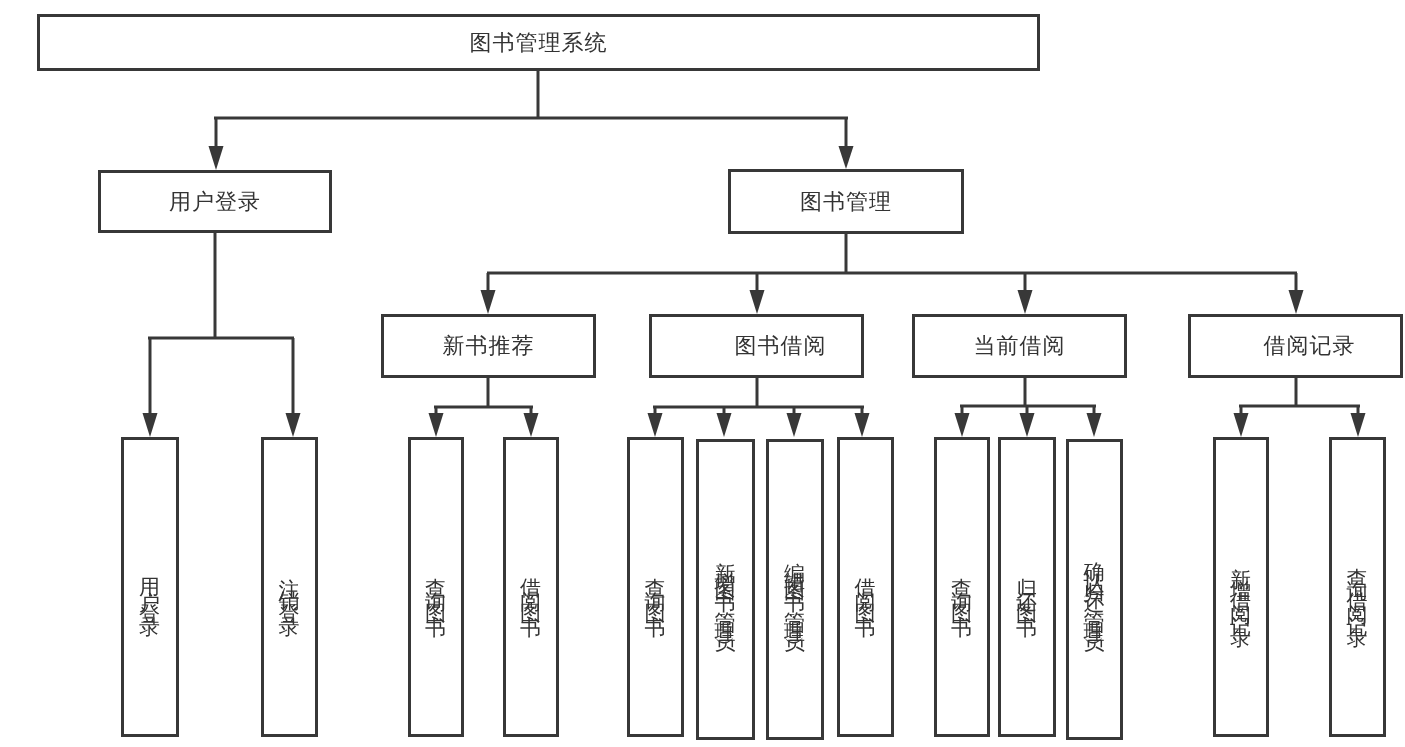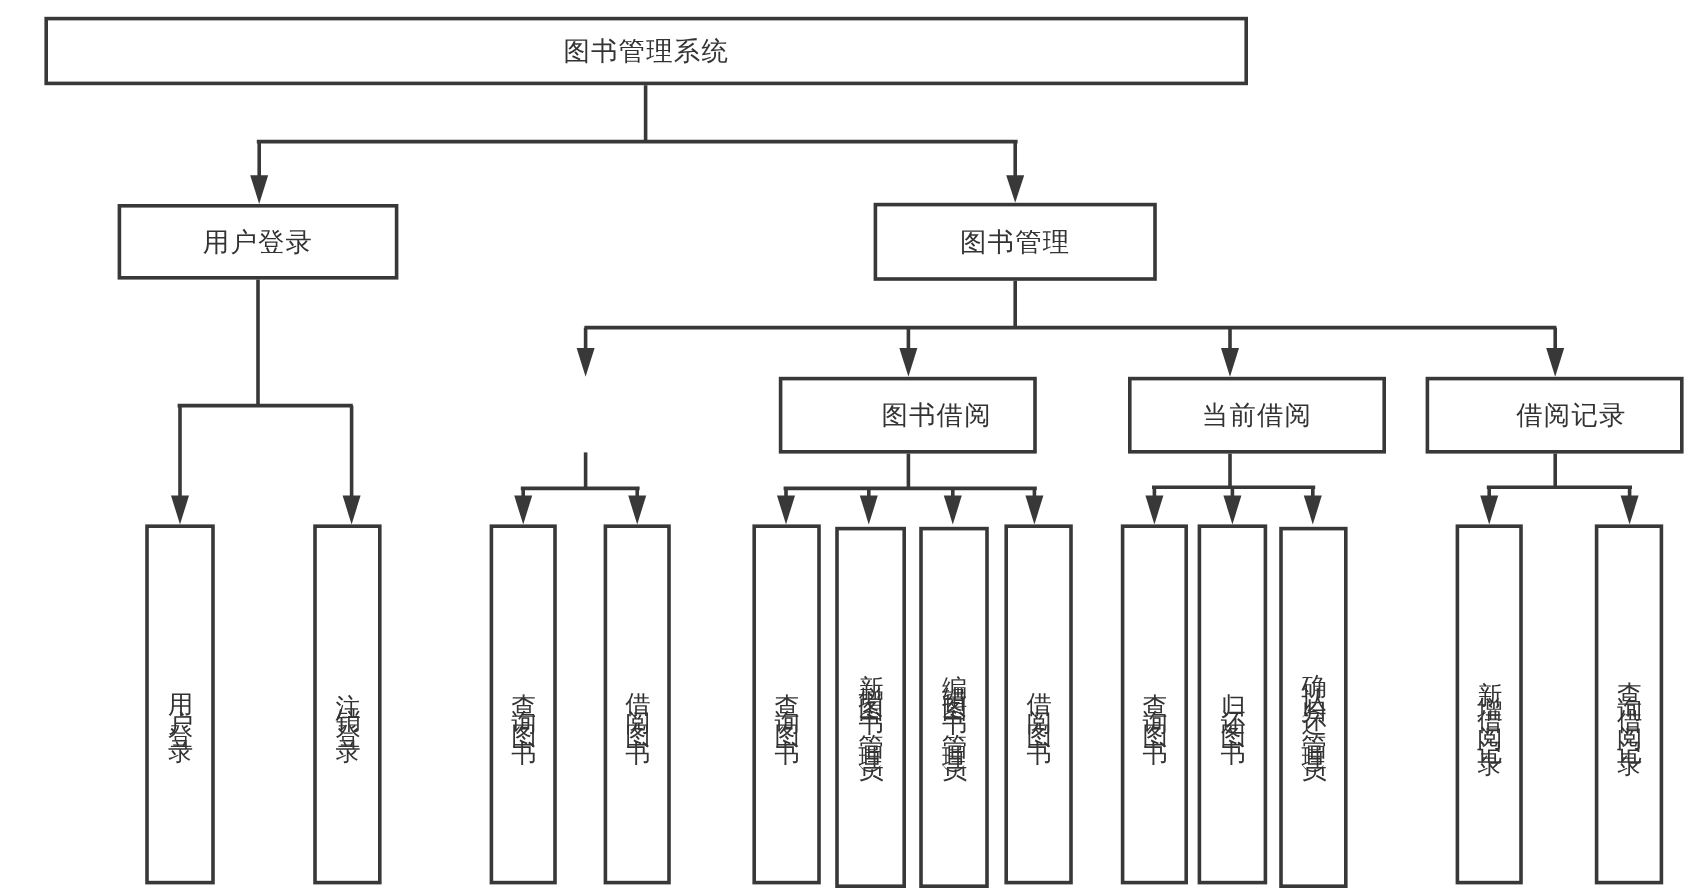--- a/index.html
+++ b/index.html
@@ -116,22 +116,23 @@
     <polygon points="1217.5,413 1232.5,413 1225,437" stroke="none"></polygon>
     <line x1="1342" y1="406" x2="1342" y2="415"></line>
     <polygon points="1334.5,413 1349.5,413 1342,437" stroke="none"></polygon>
   </svg>
 
   <div class="node hnode" style="left:21px; top:14px; width:1003px; height:57px;">图书管理系统</div>
 
   <div class="node hnode" style="left:82px; top:170px; width:234px; height:63px;">用户登录</div>
   <div class="node hnode" style="left:712px; top:169px; width:236px; height:65px;">图书管理</div>
 
+  <div class="node hnode" style="left:365px; top:314px; width:215px; height:64px;">新书推荐</div>
   <div class="node hnode" style="left:633px; top:314px; width:215px; height:64px;padding-left:48px;">图书借阅</div>
-  <div class="node hnode" style="left:924px; top:314px; width:215px; height:64px;">当前借阅</div>
+  <div class="node hnode" style="left:896px; top:314px; width:215px; height:64px;">当前借阅</div>
   <div class="node hnode" style="left:1172px; top:314px; width:215px; height:64px;padding-left:28px;">借阅记录</div>
 
   <div class="node vnode" style="left:105px; top:437px; width:58px; height:300px;">
     <span>用户登录</span>
     </div>
   <div class="node vnode" style="left:245px; top:437px; width:57px; height:300px;">
     <span>注销登录</span>
     </div>
 
   <div class="node vnode" style="left:392px; top:437px; width:56px; height:300px;">

